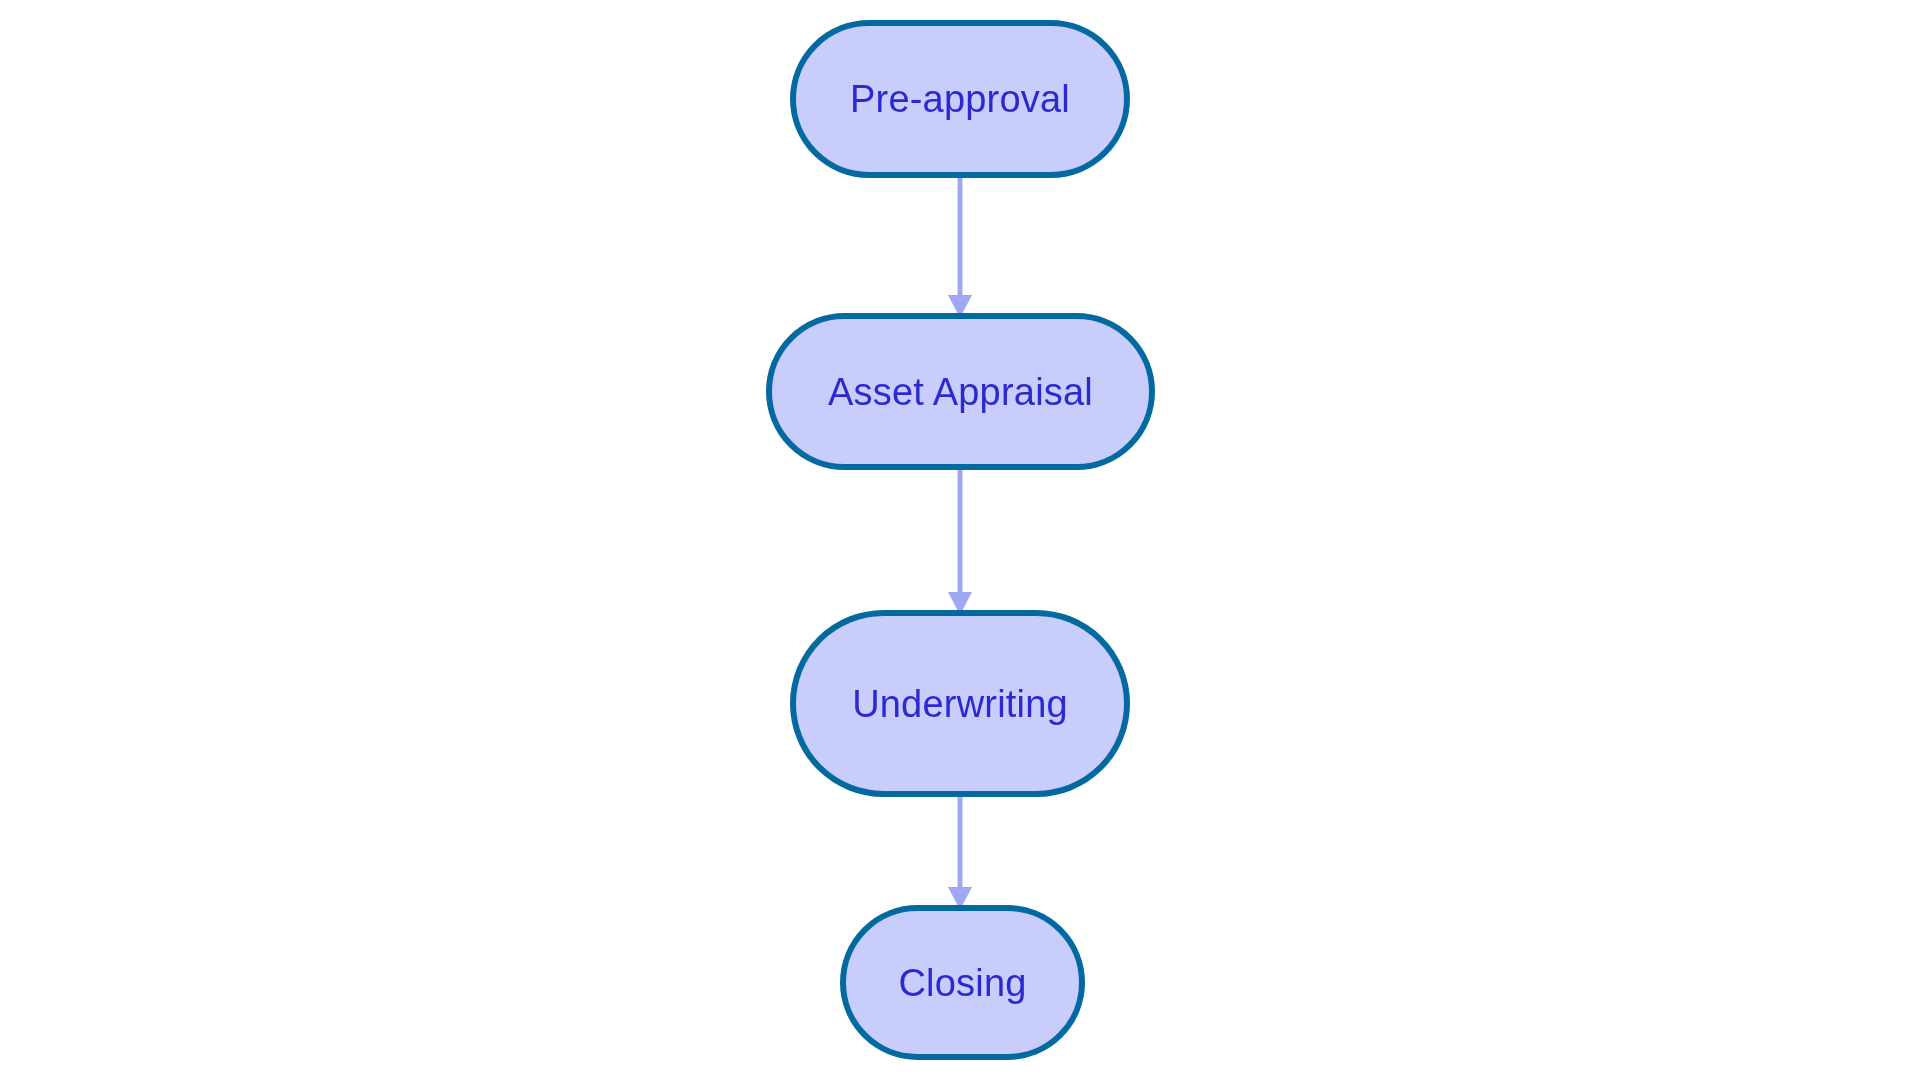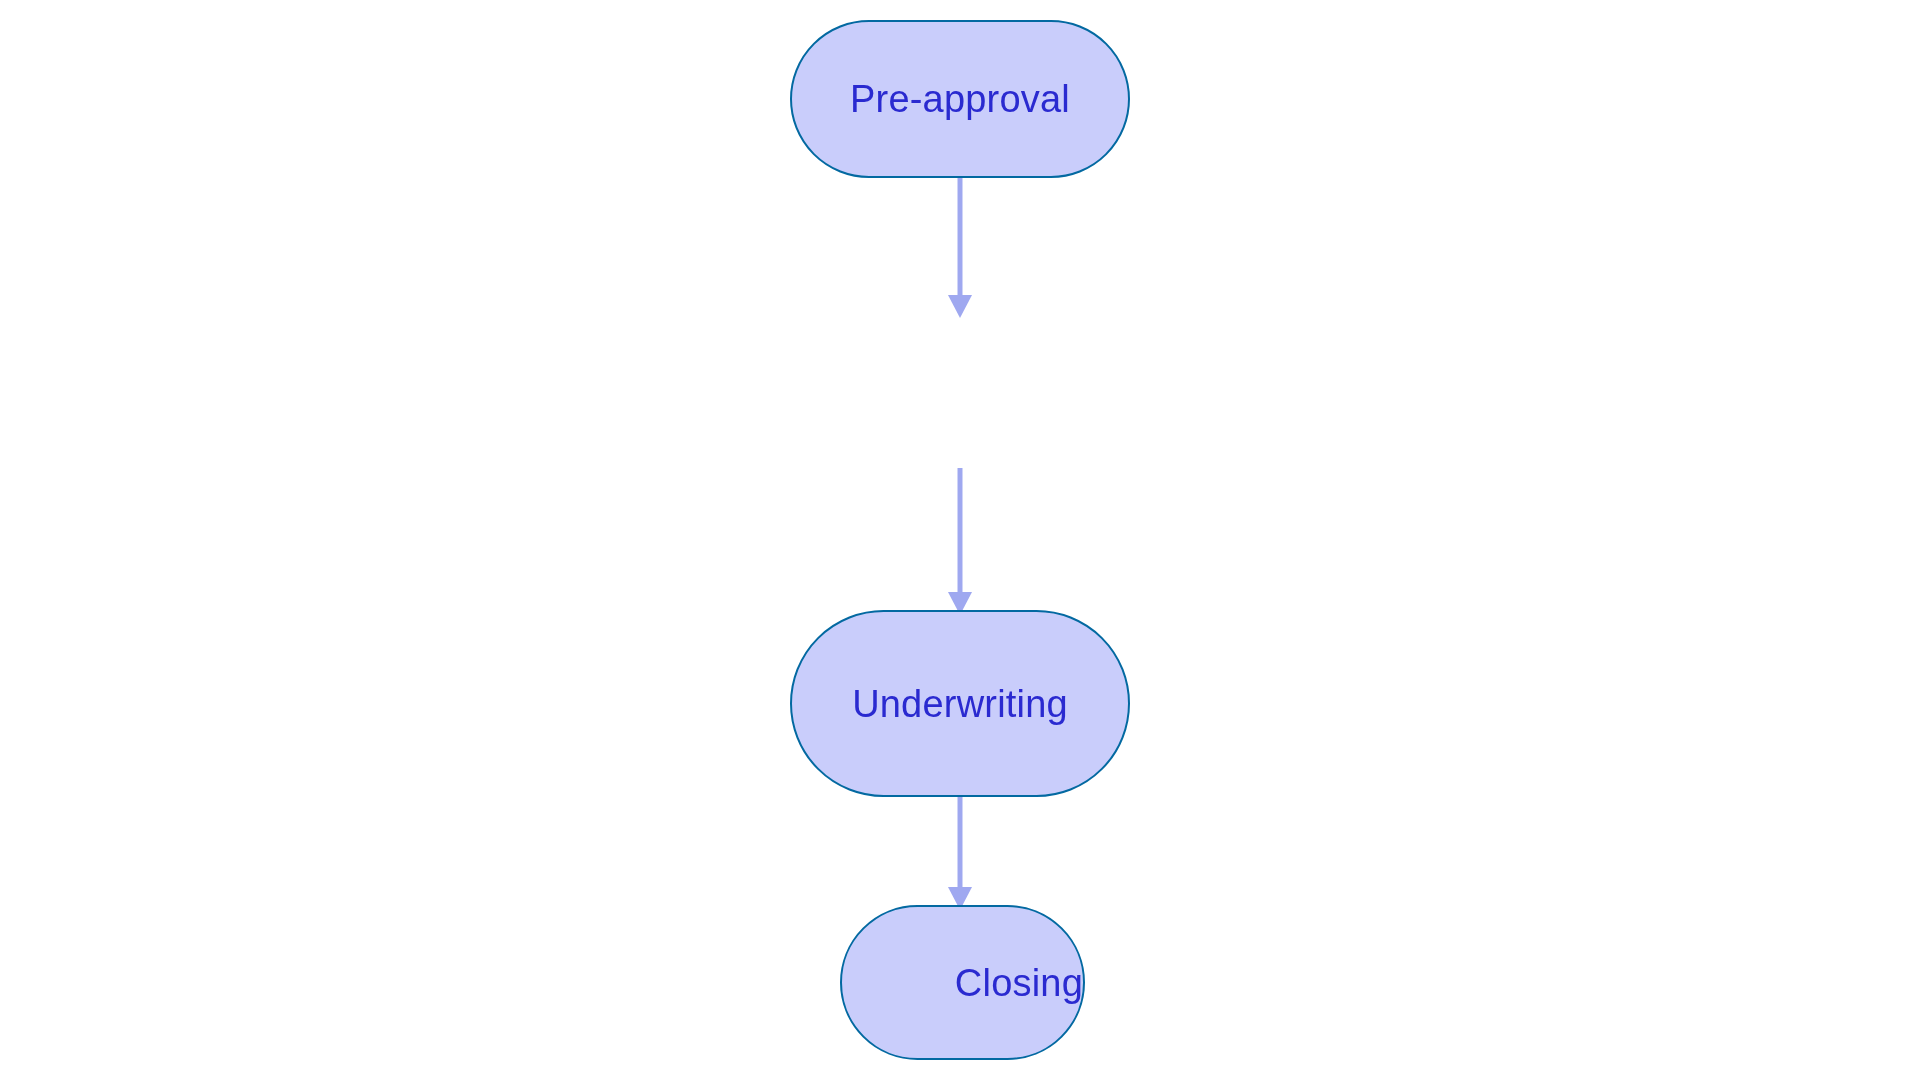--- a/index.html
+++ b/index.html
@@ -23,40 +23,40 @@
   }
 
   
   .node {
     position: absolute;
     box-sizing: border-box;
     display: flex;
     align-items: center;
     justify-content: center;
     background: #c9cdfb;
-    border: 2px solid #0369a1;
+    border: 6px solid #0369a1;
     border-radius: 999px;
     z-index: 2;
   }
   .node-label {
     color: #2a2ad0;
     font-family: "Liberation Sans", sans-serif;
     font-size: 38px;
     font-weight: 400;
     line-height: 1;
     letter-spacing: 0.2px;
     white-space: nowrap;
     user-select: none;
   }
 
   
   #node-pre-approval    { left: 790px; top: 20px;   width: 340px; height: 158px; }
   #node-asset-appraisal { left: 766px; top: 313px;  width: 389px; height: 157px; }
   #node-underwriting    { left: 790px; top: 610px;  width: 340px; height: 187px; }
-  #node-closing         { left: 840px; top: 905px;  width: 245px; height: 155px; justify-content: flex-end; }
+  #node-closing         { left: 840px; top: 905px;  width: 245px; height: 155px; }
 
   
   .connector {
     position: absolute;
     z-index: 1;
     overflow: visible;
   }
   #connector-1 { left: 930px; top: 176px; width: 60px; height: 142px; }
   #connector-2 { left: 930px; top: 468px; width: 60px; height: 147px; }
   #connector-3 { left: 930px; top: 763px; width: 60px; height: 147px; }
@@ -68,20 +68,23 @@
 
   <div class="node" id="node-pre-approval">
     <span class="node-label">Pre-approval</span>
   </div>
 
   <svg class="connector" id="connector-1" viewBox="0 0 60 142" width="60" height="142">
     <line x1="30" y1="0" x2="30" y2="122" stroke="#9fa8f0" stroke-width="5"></line>
     <polygon points="18,119 42,119 30,142" fill="#9fa8f0"></polygon>
   </svg>
 
+  <div class="node" id="node-asset-appraisal">
+    <span class="node-label">Asset Appraisal</span>
+  </div>
 
   <svg class="connector" id="connector-2" viewBox="0 0 60 147" width="60" height="147">
     <line x1="30" y1="0" x2="30" y2="127" stroke="#9fa8f0" stroke-width="5"></line>
     <polygon points="18,124 42,124 30,147" fill="#9fa8f0"></polygon>
   </svg>
 
   <div class="node" id="node-underwriting">
     <span class="node-label">Underwriting</span>
   </div>
 

